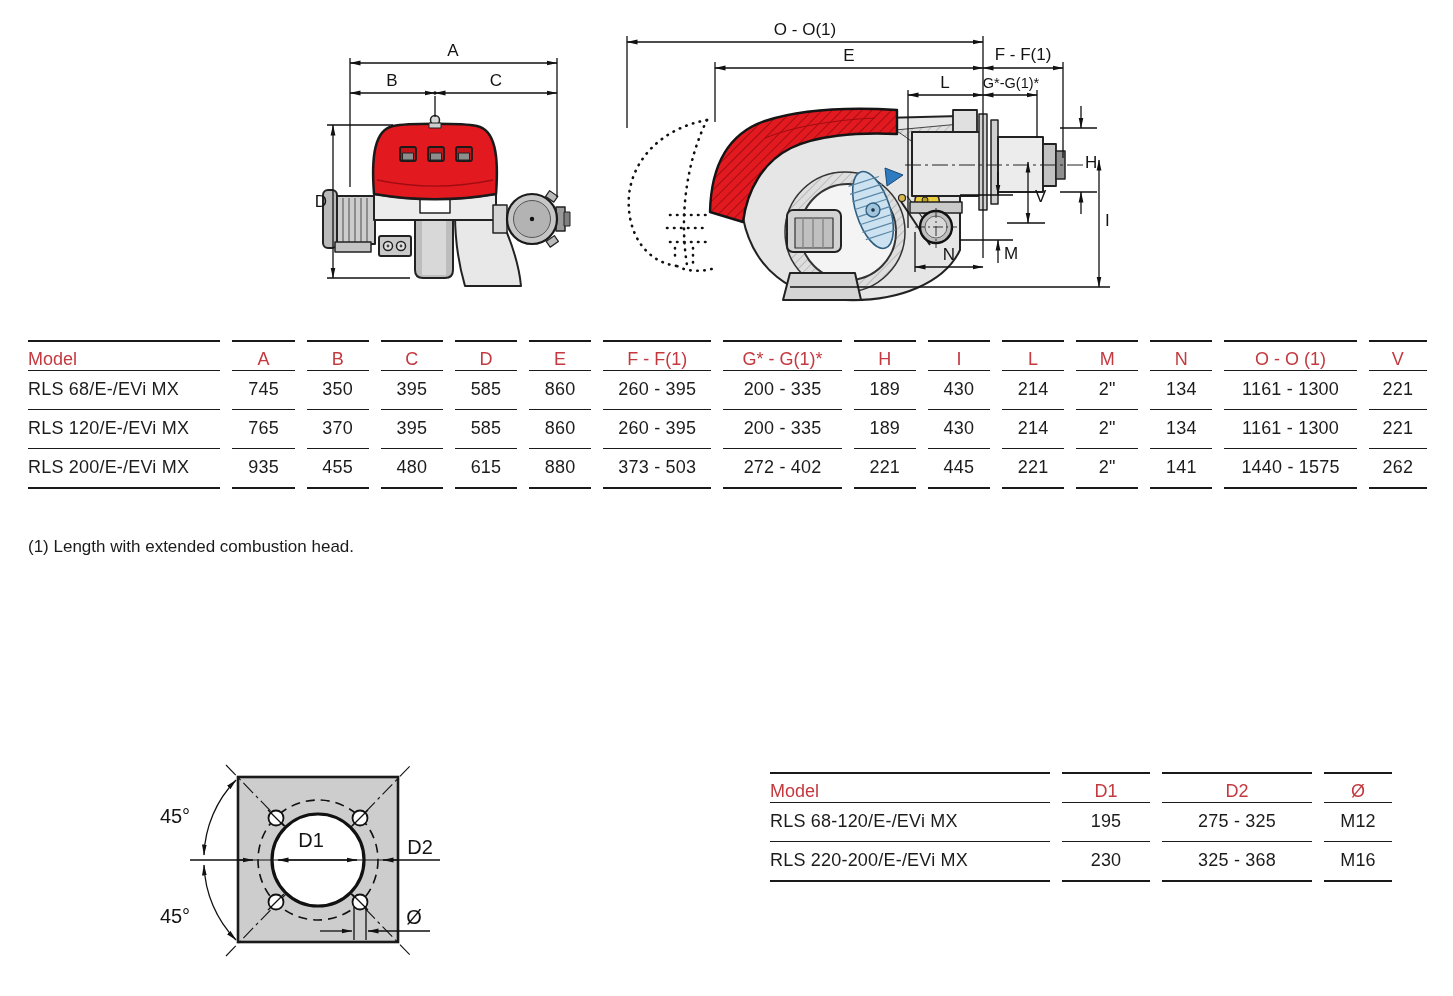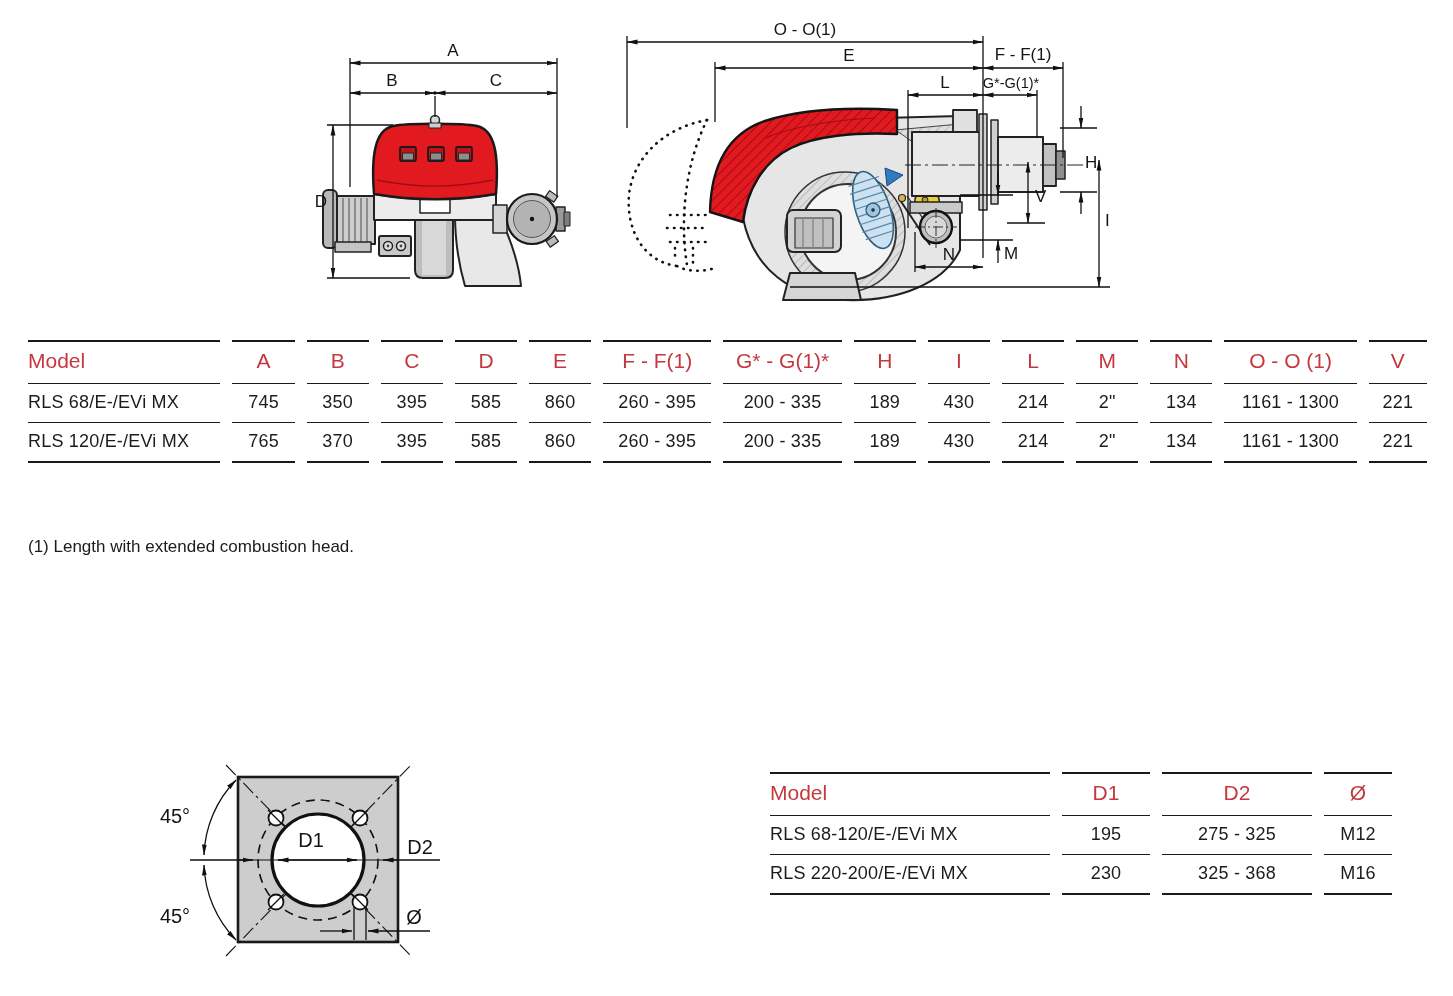--- a/index.html
+++ b/index.html
@@ -4,22 +4,22 @@
 <style>
   *{margin:0;padding:0;box-sizing:border-box}
   html,body{background:#ffffff}
   .page{position:relative;width:1453px;height:996px;background:#fff;overflow:hidden;
         font-family:"Liberation Sans","DejaVu Sans",sans-serif;color:#1c1c1c}
   .page svg{position:absolute}
 
   
   .tbl-wrap{position:absolute}
   table.dim-table{border-collapse:separate;border-spacing:12px 0;table-layout:fixed;width:100%}
-  table.dim-table th{font-weight:400;color:#c4393f;font-size:21px;text-align:center;
-      border-top:2.5px solid #1a1a1a;border-bottom:1.8px solid #1a1a1a;padding:7px 0 10px;white-space:nowrap}
+  table.dim-table th{font-weight:400;color:#c4393f;font-size:18px;text-align:center;
+      border-top:2.5px solid #1a1a1a;border-bottom:1.8px solid #1a1a1a;padding:7px 0 0;white-space:nowrap}
   table.dim-table td{font-size:18px;text-align:center;border-bottom:1.8px solid #1a1a1a;
       padding:8px 0 9px;white-space:nowrap;letter-spacing:.2px}
   table.dim-table tbody tr:last-child td{border-bottom:2.5px solid #1a1a1a}
   table.dim-table th:first-child, table.dim-table td:first-child{text-align:left}
 
   .footnotes{position:absolute;left:28px;top:535px;font-size:17px;line-height:23px;color:#1b1b1b}
   .section-title{position:absolute;left:28px;top:686px;font-size:24.5px;font-weight:700;
       color:#c4393f;letter-spacing:.4px;white-space:nowrap}
 
   
@@ -316,20 +316,37 @@
             <td>860</td>
             <td>260 - 395</td>
             <td>200 - 335</td>
             <td>189</td>
             <td>430</td>
             <td>214</td>
             <td>2"</td>
             <td>134</td>
             <td>1161 - 1300</td>
             <td>221</td>
+          </tr>
+          <tr>
+            <td>RLS 200/E-/EVi MX</td>
+            <td>935</td>
+            <td>455</td>
+            <td>480</td>
+            <td>615</td>
+            <td>880</td>
+            <td>373 - 503</td>
+            <td>272 - 402</td>
+            <td>221</td>
+            <td>445</td>
+            <td>221</td>
+            <td>2"</td>
+            <td>141</td>
+            <td>1440 - 1575</td>
+            <td>262</td>
           </tr>
         </tbody>
     </table>
   </div>
 
   <div class="footnotes">
     <div>(1) Length with extended combustion head.</div>
   </div>
 
 

